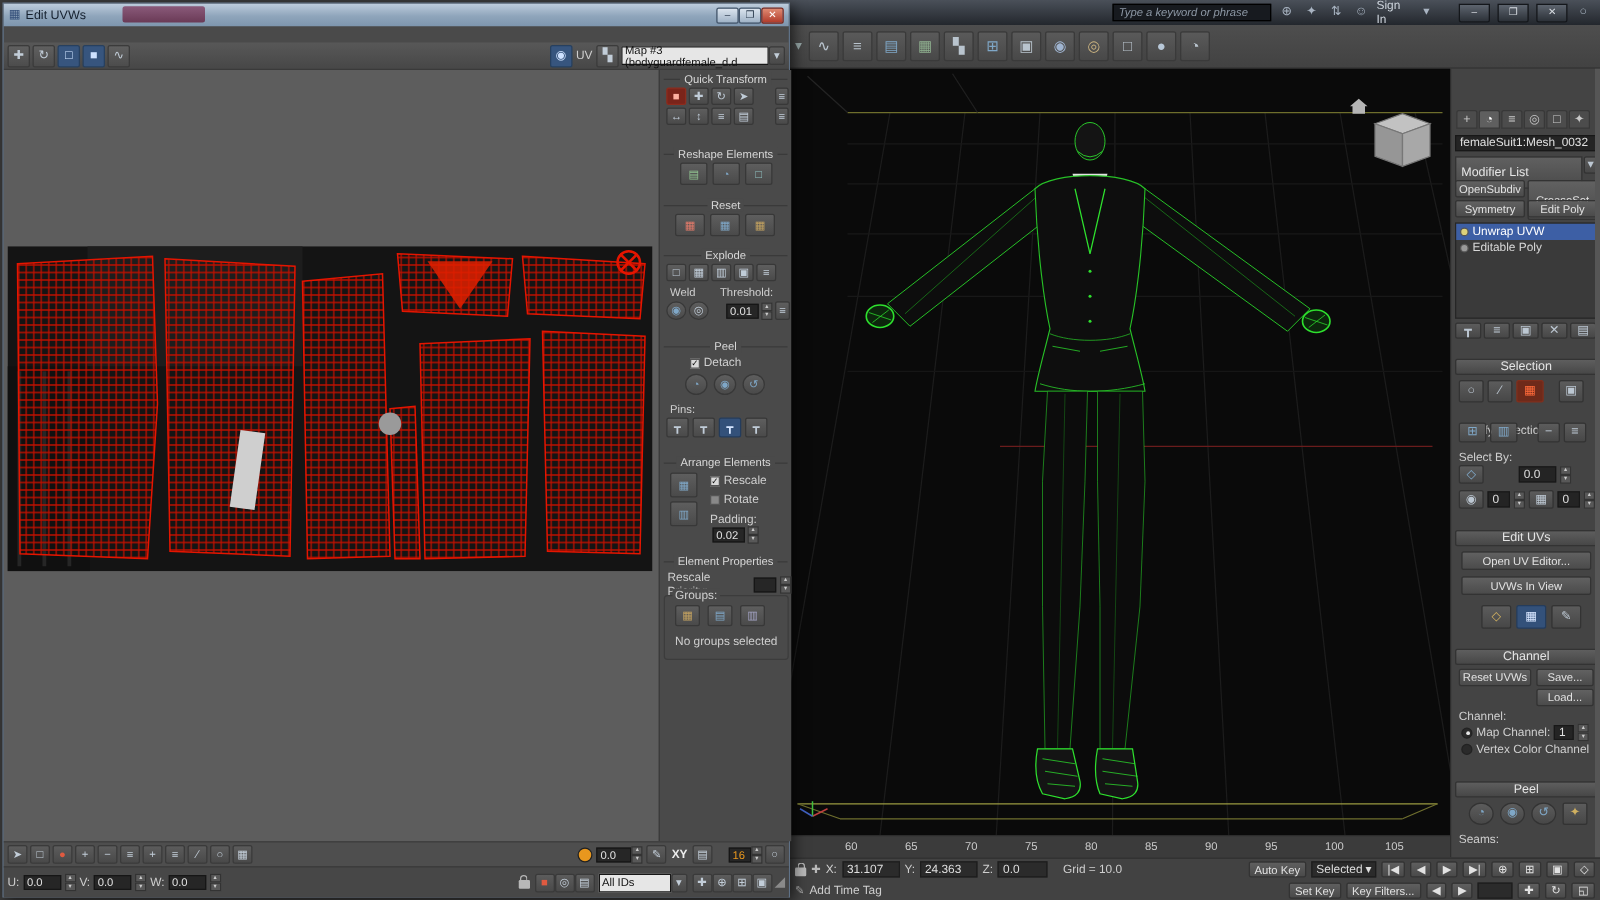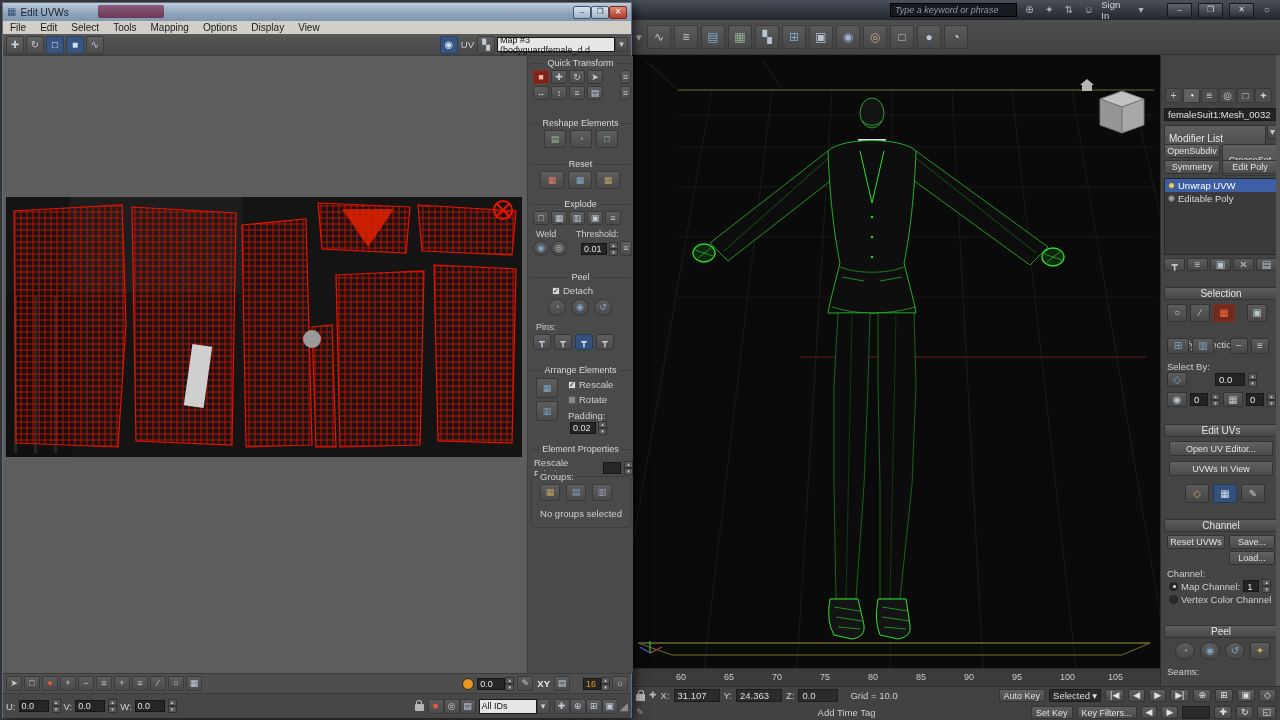--- a/index.html
+++ b/index.html
@@ -358,21 +358,21 @@
       <span class="sbtn ic i-left"></span>
       <span class="sbtn ic i-right"></span>
       <span class="sbtn ic i-end"></span>
       <span class="sbtn ic i-zoom"></span>
       <span class="sbtn ic i-zsq"></span>
       <span class="sbtn ic i-cube"></span>
       <span class="sbtn ic i-dia"></span>
     </div>
     <div class="srow">
       <span class="ic i-pen" style="color:#a8a8a8;font-size:9px"></span>
-      <span class="lab" style="margin-left:170px">Add Time Tag</span>
+      <span class="lab" style="">Add Time Tag</span>
       <span class="sbtn" style="margin-left:auto">Set Key</span>
       <span class="sbtn">Key Filters...</span>
       <span class="sbtn ic i-left"></span>
       <span class="sbtn ic i-right"></span>
       <span class="sbf" style="width:28px"></span>
       <span class="sbtn ic i-mv"></span>
       <span class="sbtn ic i-rot"></span>
       <span class="sbtn ic i-maxv"></span>
     </div>
   </div>
@@ -382,30 +382,20 @@
       <span class="ic i-grid" style="color:#35507a;font-size:10px"></span>
       <span>Edit UVWs</span>
       <span class="abs" style="left:95px;top:2px;width:66px;height:13px;background:linear-gradient(#8a5a7a,#6a3a56);border-radius:2px"></span>
       <span style="margin-left:auto" class="flex">
         <span class="uwb ic i-dash"></span>
         <span class="uwb ic i-rest"></span>
         <span class="uwb close ic i-x"></span>
       </span>
     </div>
 
-    <div id="uvw-menu">
-      <span>File</span>
-      <span>Edit</span>
-      <span>Select</span>
-      <span>Tools</span>
-      <span>Mapping</span>
-      <span>Options</span>
-      <span>Display</span>
-      <span>View</span>
-    </div>
 
     <div id="uvw-tools">
       <span class="uti ic i-mv"></span>
       <span class="uti ic i-rot"></span>
       <span class="uti on ic i-osq"></span>
       <span class="uti on ic i-sq"></span>
       <span class="uti ic i-wave"></span>
       <span style="margin-left:auto" class="flex">
         <span class="uti on ic i-sph"></span>
         <span class="lab" style="padding:0 3px">UV</span>

